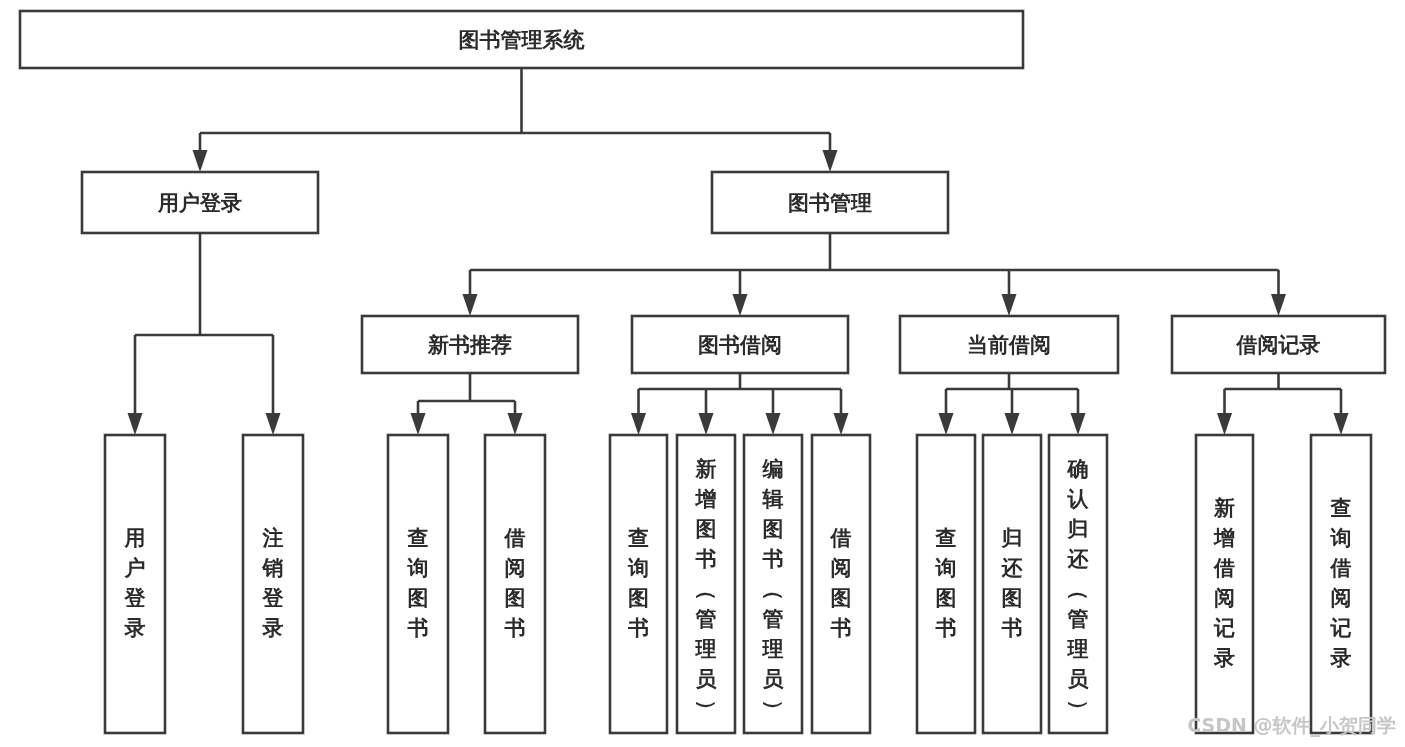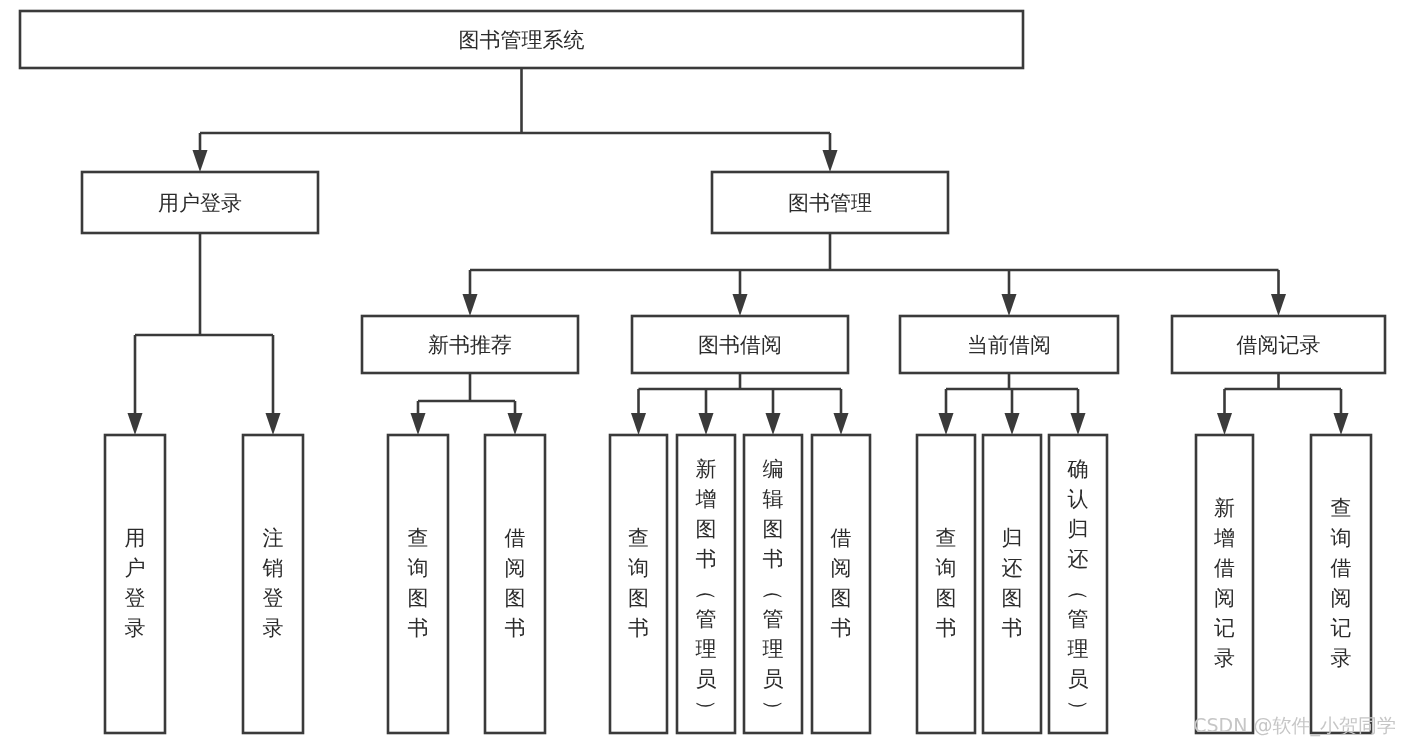--- a/index.html
+++ b/index.html
@@ -12,20 +12,21 @@
     width: 1405px;
     height: 747px;
     font-family: "DejaVu Sans", "Liberation Sans", sans-serif;
     overflow: hidden;
   }
   #diagram-root {
     position: relative;
     width: 1405px;
     height: 747px;
     background: #ffffff;
+    font-weight: bold;
   }
   svg#diagram-svg {
     position: absolute;
     top: 0;
     left: 0;
     width: 1405px;
     height: 747px;
     display: block;
   }
   .node-box {

